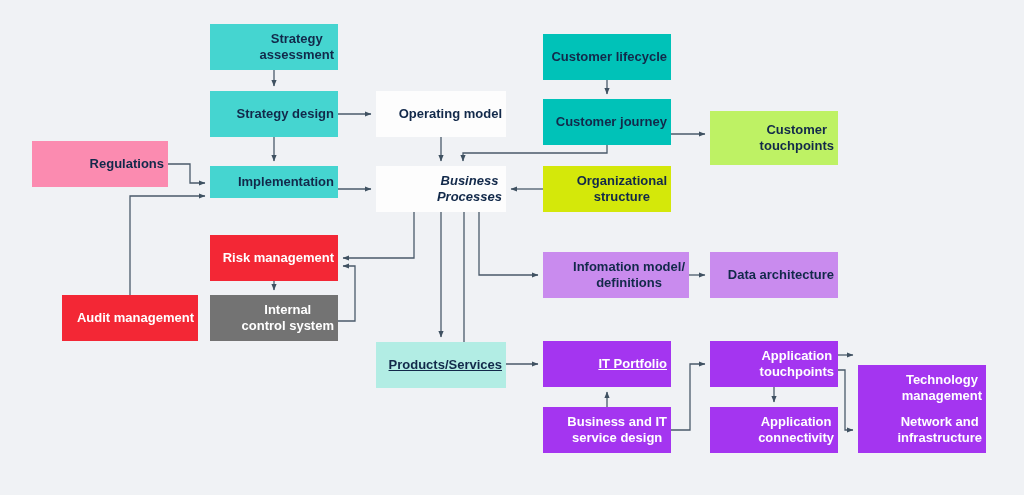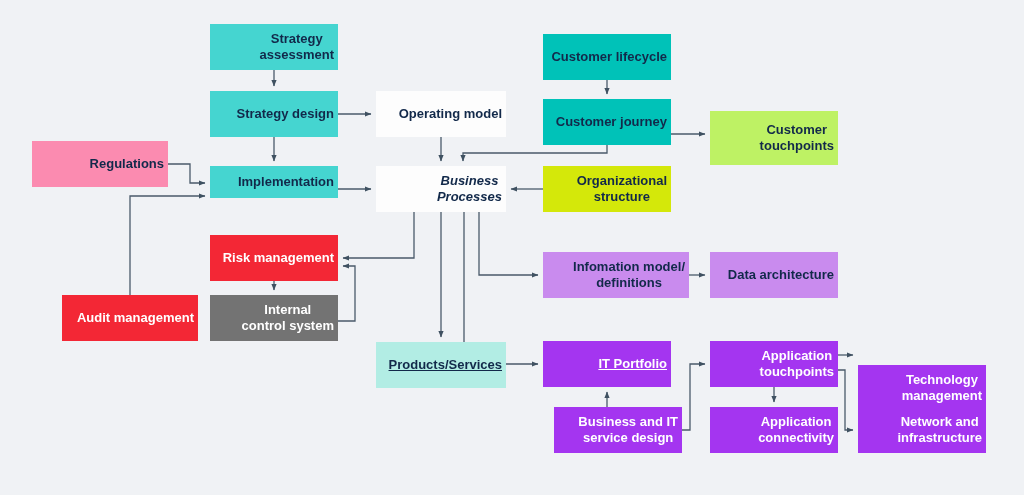--- a/index.html
+++ b/index.html
@@ -146,21 +146,21 @@
       <div class="node" style="left: 710px; top: 252px; width: 128px; height: 46px; background: rgb(201, 139, 238); color: rgb(18, 41, 74);">
         <div>
           <span>Data architecture</span>
         </div>
       </div>
       <div class="node" style="left: 543px; top: 341px; width: 128px; height: 46px; background: rgb(164, 53, 240); color: rgb(255, 255, 255); text-decoration: underline;">
         <div>
           <span>IT Portfolio</span>
         </div>
       </div>
-      <div class="node" style="left: 543px; top: 407px; width: 128px; height: 46px; background: rgb(164, 53, 240); color: rgb(255, 255, 255); margin-left: 11px;">
+      <div class="node" style="left: 543px; top: 407px; width: 128px; height: 46px; background: rgb(164, 53, 240); color: rgb(255, 255, 255);">
         <div>
           <span>Business and IT</span>
           <span>service design</span>
         </div>
       </div>
       <div class="node" style="left: 710px; top: 341px; width: 128px; height: 46px; background: rgb(164, 53, 240); color: rgb(255, 255, 255);">
         <div>
           <span>Application</span>
           <span>touchpoints</span>
         </div>

